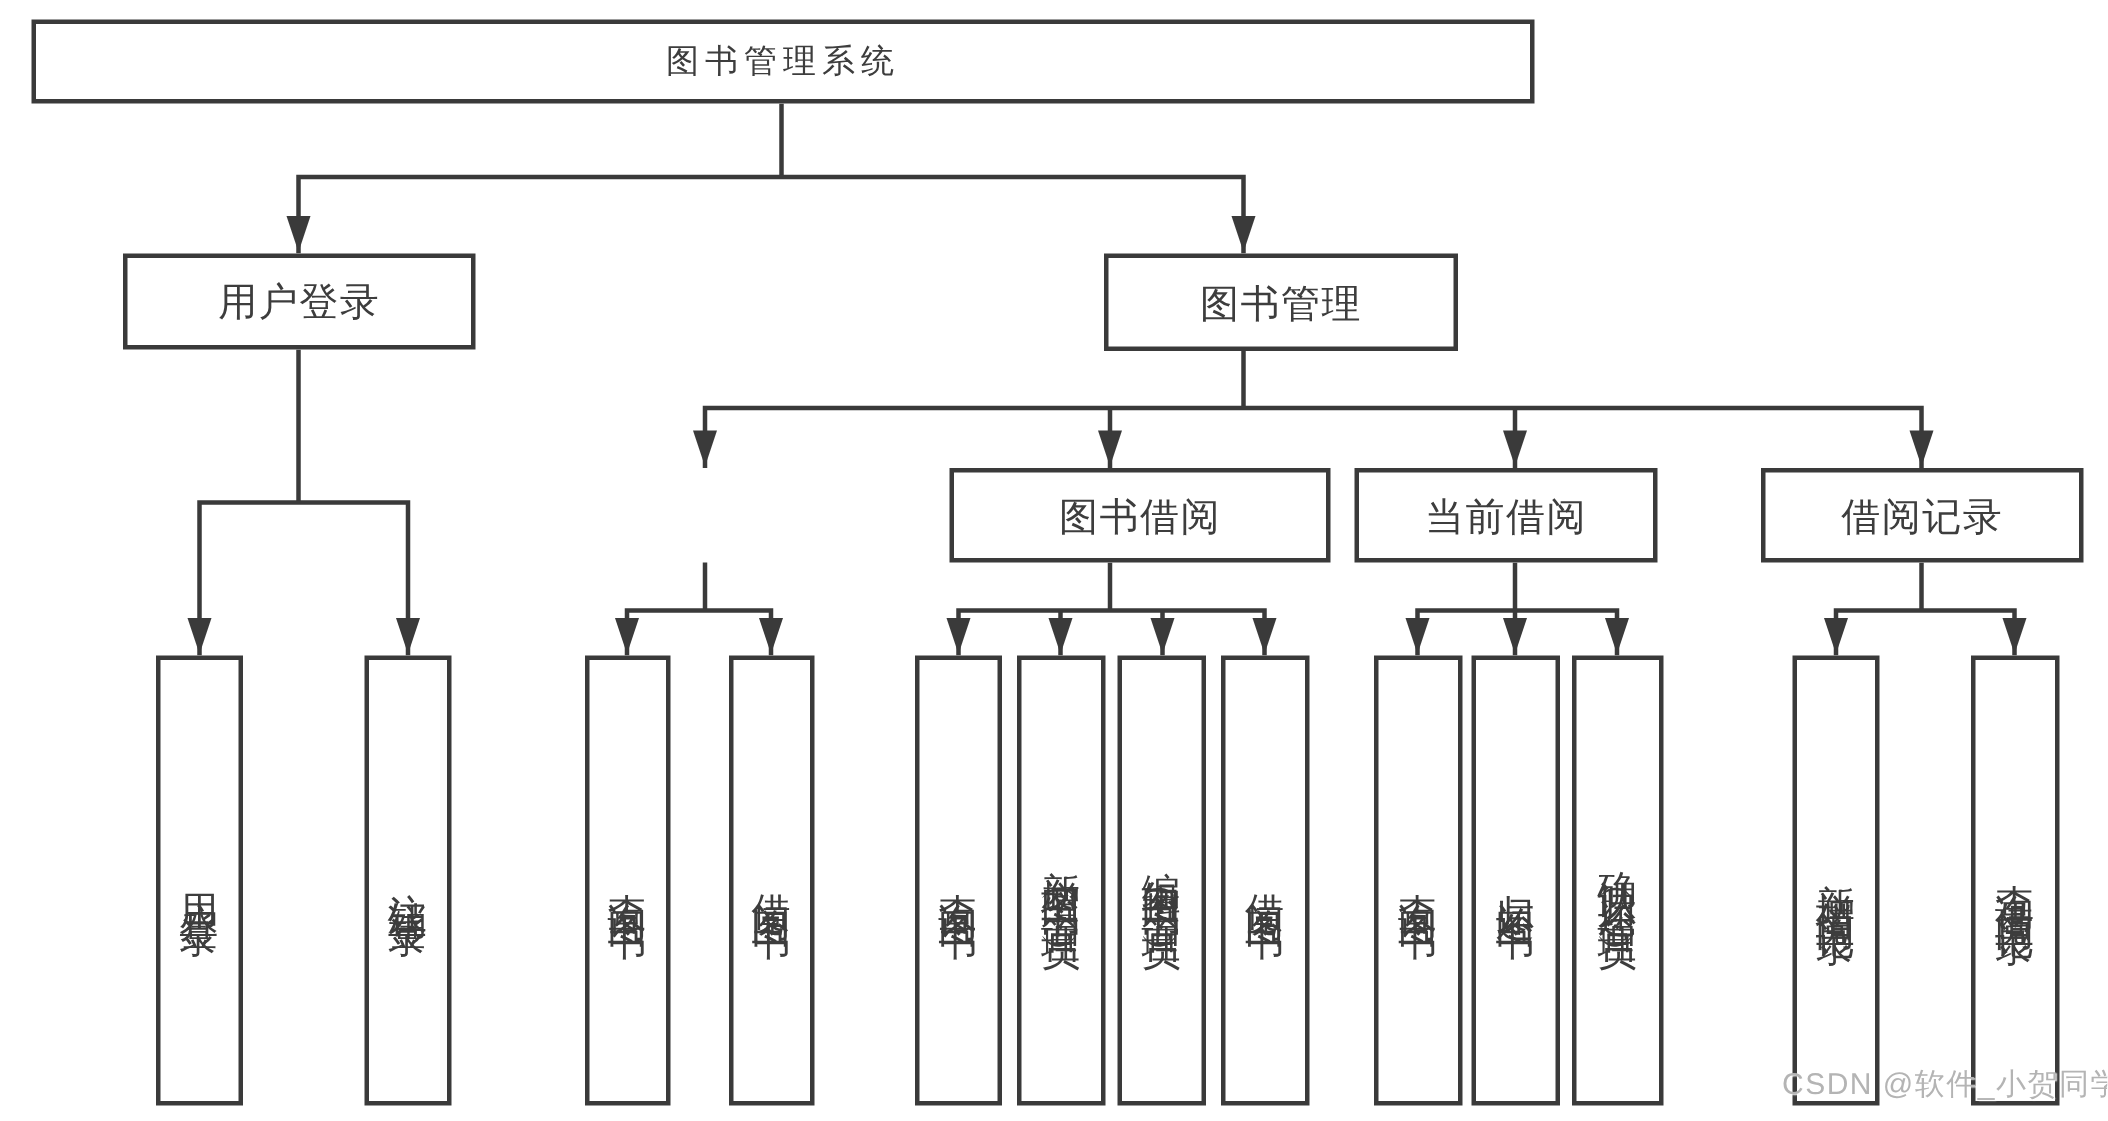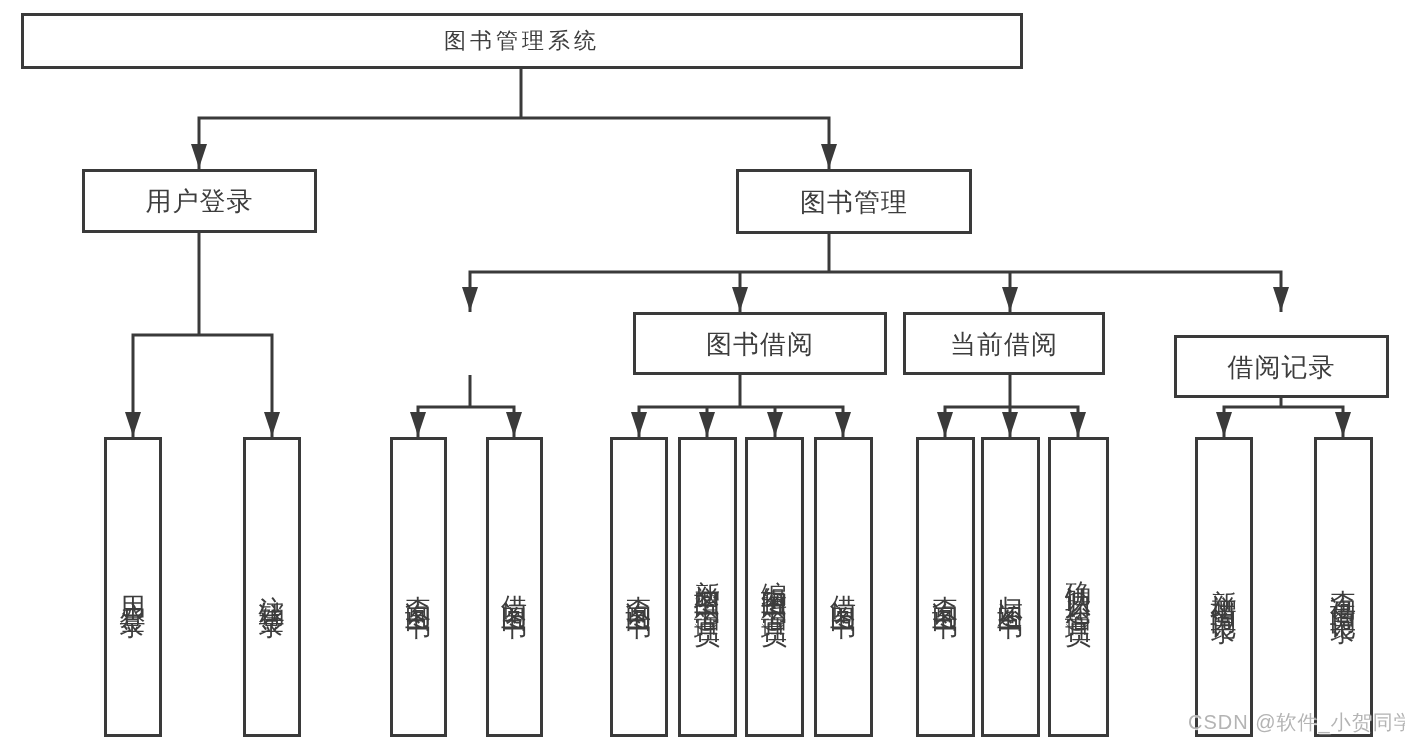--- a/index.html
+++ b/index.html
@@ -118,21 +118,21 @@
     </g>
   </svg>
 
   <div class="node title" style="left:21px;top:13px;width:1002px;height:56px;">图书管理系统</div>
 
   <div class="node h2" style="left:82px;top:169px;width:235px;height:64px;">用户登录</div>
   <div class="node h2" style="left:711px;top:169px;width:236px;height:65px;margin-left:25px;">图书管理</div>
 
   <div class="node h2" style="left:633px;top:312px;width:254px;height:63px;">图书借阅</div>
   <div class="node h2" style="left:903px;top:312px;width:202px;height:63px;">当前借阅</div>
-  <div class="node h2" style="left:1174px;top:312px;width:215px;height:63px;margin-top:23px;">借阅记录</div>
+  <div class="node h2" style="left:1174px;top:312px;width:215px;height:63px;">借阅记录</div>
 
   <div class="node v" style="left:104px;top:437px;width:58px;height:300px;">用户登录</div>
   <div class="node v" style="left:243px;top:437px;width:58px;height:300px;">注销登录</div>
 
   <div class="node v" style="left:390px;top:437px;width:57px;height:300px;">查询图书</div>
   <div class="node v" style="left:486px;top:437px;width:57px;height:300px;">借阅图书</div>
 
   <div class="node v" style="left:610px;top:437px;width:58px;height:300px;">查询图书</div>
   <div class="node v" style="left:678px;top:437px;width:59px;height:300px;">新增图书（管理员）</div>
   <div class="node v" style="left:745px;top:437px;width:59px;height:300px;">编辑图书（管理员）</div>

